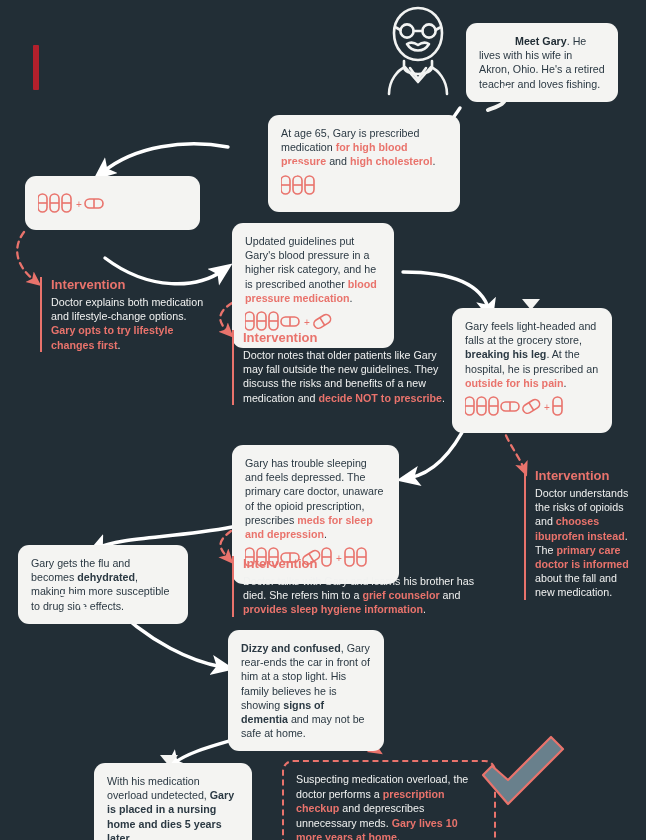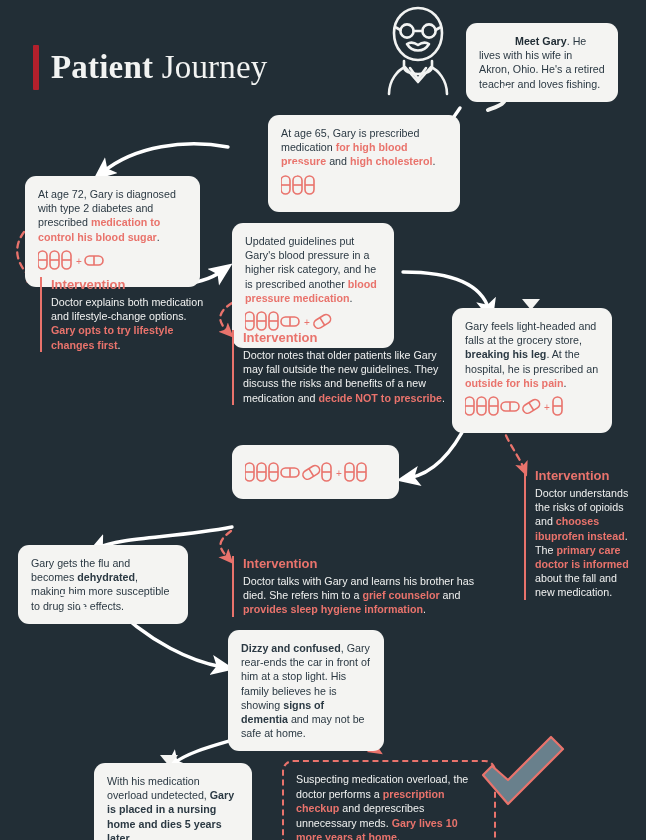--- a/index.html
+++ b/index.html
@@ -160,23 +160,20 @@
 
     <path d="M502,425 C508,444 518,454 524,469" stroke="#e9736c" stroke-width="2.3" fill="none" stroke-dasharray="6 5" marker-end="url(#rd)" stroke-linecap="round"></path>
 
     <path d="M231,531 C216,542 219,548 228,558" stroke="#e9736c" stroke-width="2.3" fill="none" stroke-dasharray="6 5" marker-end="url(#rd)" stroke-linecap="round"></path>
 
     <path d="M290,723 C330,742 360,740 376,750" stroke="#e9736c" stroke-width="2.3" fill="none" stroke-dasharray="6 5" marker-end="url(#rd)" stroke-linecap="round"></path>
   </svg>
 
   <div class="title-wrap">
     <div class="title-bar"></div>
-    <div class="title-text">
-      <span class="bold">Patient</span><span class="light"> Journey</span>
-    </div>
   </div>
 
   <div class="avatar">
     <svg viewBox="0 0 90 92" width="90" height="92">
       <g fill="none" stroke="#f2f3f2" stroke-width="2.6" stroke-linecap="round" stroke-linejoin="round">
         <path d="M45,4 C31,4 21,15 21,29 C21,44 31,56 45,56 C59,56 69,44 69,29 C69,15 59,4 45,4 Z"></path>
         <circle cx="34" cy="27" r="6.6"></circle>
         <circle cx="56" cy="27" r="6.6"></circle>
         <path d="M40.6,27 L49.4,27"></path>
         <path d="M27.4,26 L23,23.5"></path>
@@ -211,21 +208,20 @@
             <rect x="24" y="2" width="9" height="18" rx="4.5"></rect>
             <line x1="24" y1="11" x2="33" y2="11"></line>
           </g>
         </svg></div>
   </div>
   <svg class="tail" style="left:285px; top:164px; width:22px; height:14px;">
     <path d="M2,0 L20,0 L11,12 Z" fill="#f4f4f2"></path>
   </svg>
 
   <div class="card" style="left:25px; top:176px; width:175px;">
-    <div><span>At age 72, Gary is diagnosed with type 2 diabetes and prescribed </span><span class="hl">medication to control his blood sugar</span><span>.</span></div>
     <div class="pills"><svg width="72" height="24" viewBox="0 0 72 24">
           <g stroke="#e9736c" stroke-width="1.6" fill="none">
             <rect x="0" y="2" width="9" height="18" rx="4.5"></rect>
             <line x1="0" y1="11" x2="9" y2="11"></line>
           </g>
           <g stroke="#e9736c" stroke-width="1.6" fill="none">
             <rect x="12" y="2" width="9" height="18" rx="4.5"></rect>
             <line x1="12" y1="11" x2="21" y2="11"></line>
           </g>
           <g stroke="#e9736c" stroke-width="1.6" fill="none">
@@ -295,20 +291,21 @@
             <rect x="88" y="2" width="9" height="18" rx="4.5"></rect>
             <line x1="88" y1="11" x2="97" y2="11"></line>
           </g>
         </svg></div>
   </div>
   <svg class="tail" style="left:520px; top:299px; width:22px; height:13px;">
     <path d="M2,0 L20,0 L11,11 Z" fill="#f4f4f2"></path>
   </svg>
 
   <div class="card" style="left:232px; top:445px; width:167px;">
+    <div><span>Gary has trouble sleeping and feels depressed. The primary care doctor, unaware of the opioid prescription, prescribes </span><span class="hl">meds for sleep and depression</span><span>.</span></div>
     <div class="pills"><svg width="128" height="24" viewBox="0 0 128 24">
           <g stroke="#e9736c" stroke-width="1.6" fill="none">
             <rect x="0" y="2" width="9" height="18" rx="4.5"></rect>
             <line x1="0" y1="11" x2="9" y2="11"></line>
           </g>
           <g stroke="#e9736c" stroke-width="1.6" fill="none">
             <rect x="12" y="2" width="9" height="18" rx="4.5"></rect>
             <line x1="12" y1="11" x2="21" y2="11"></line>
           </g>
           <g stroke="#e9736c" stroke-width="1.6" fill="none">

